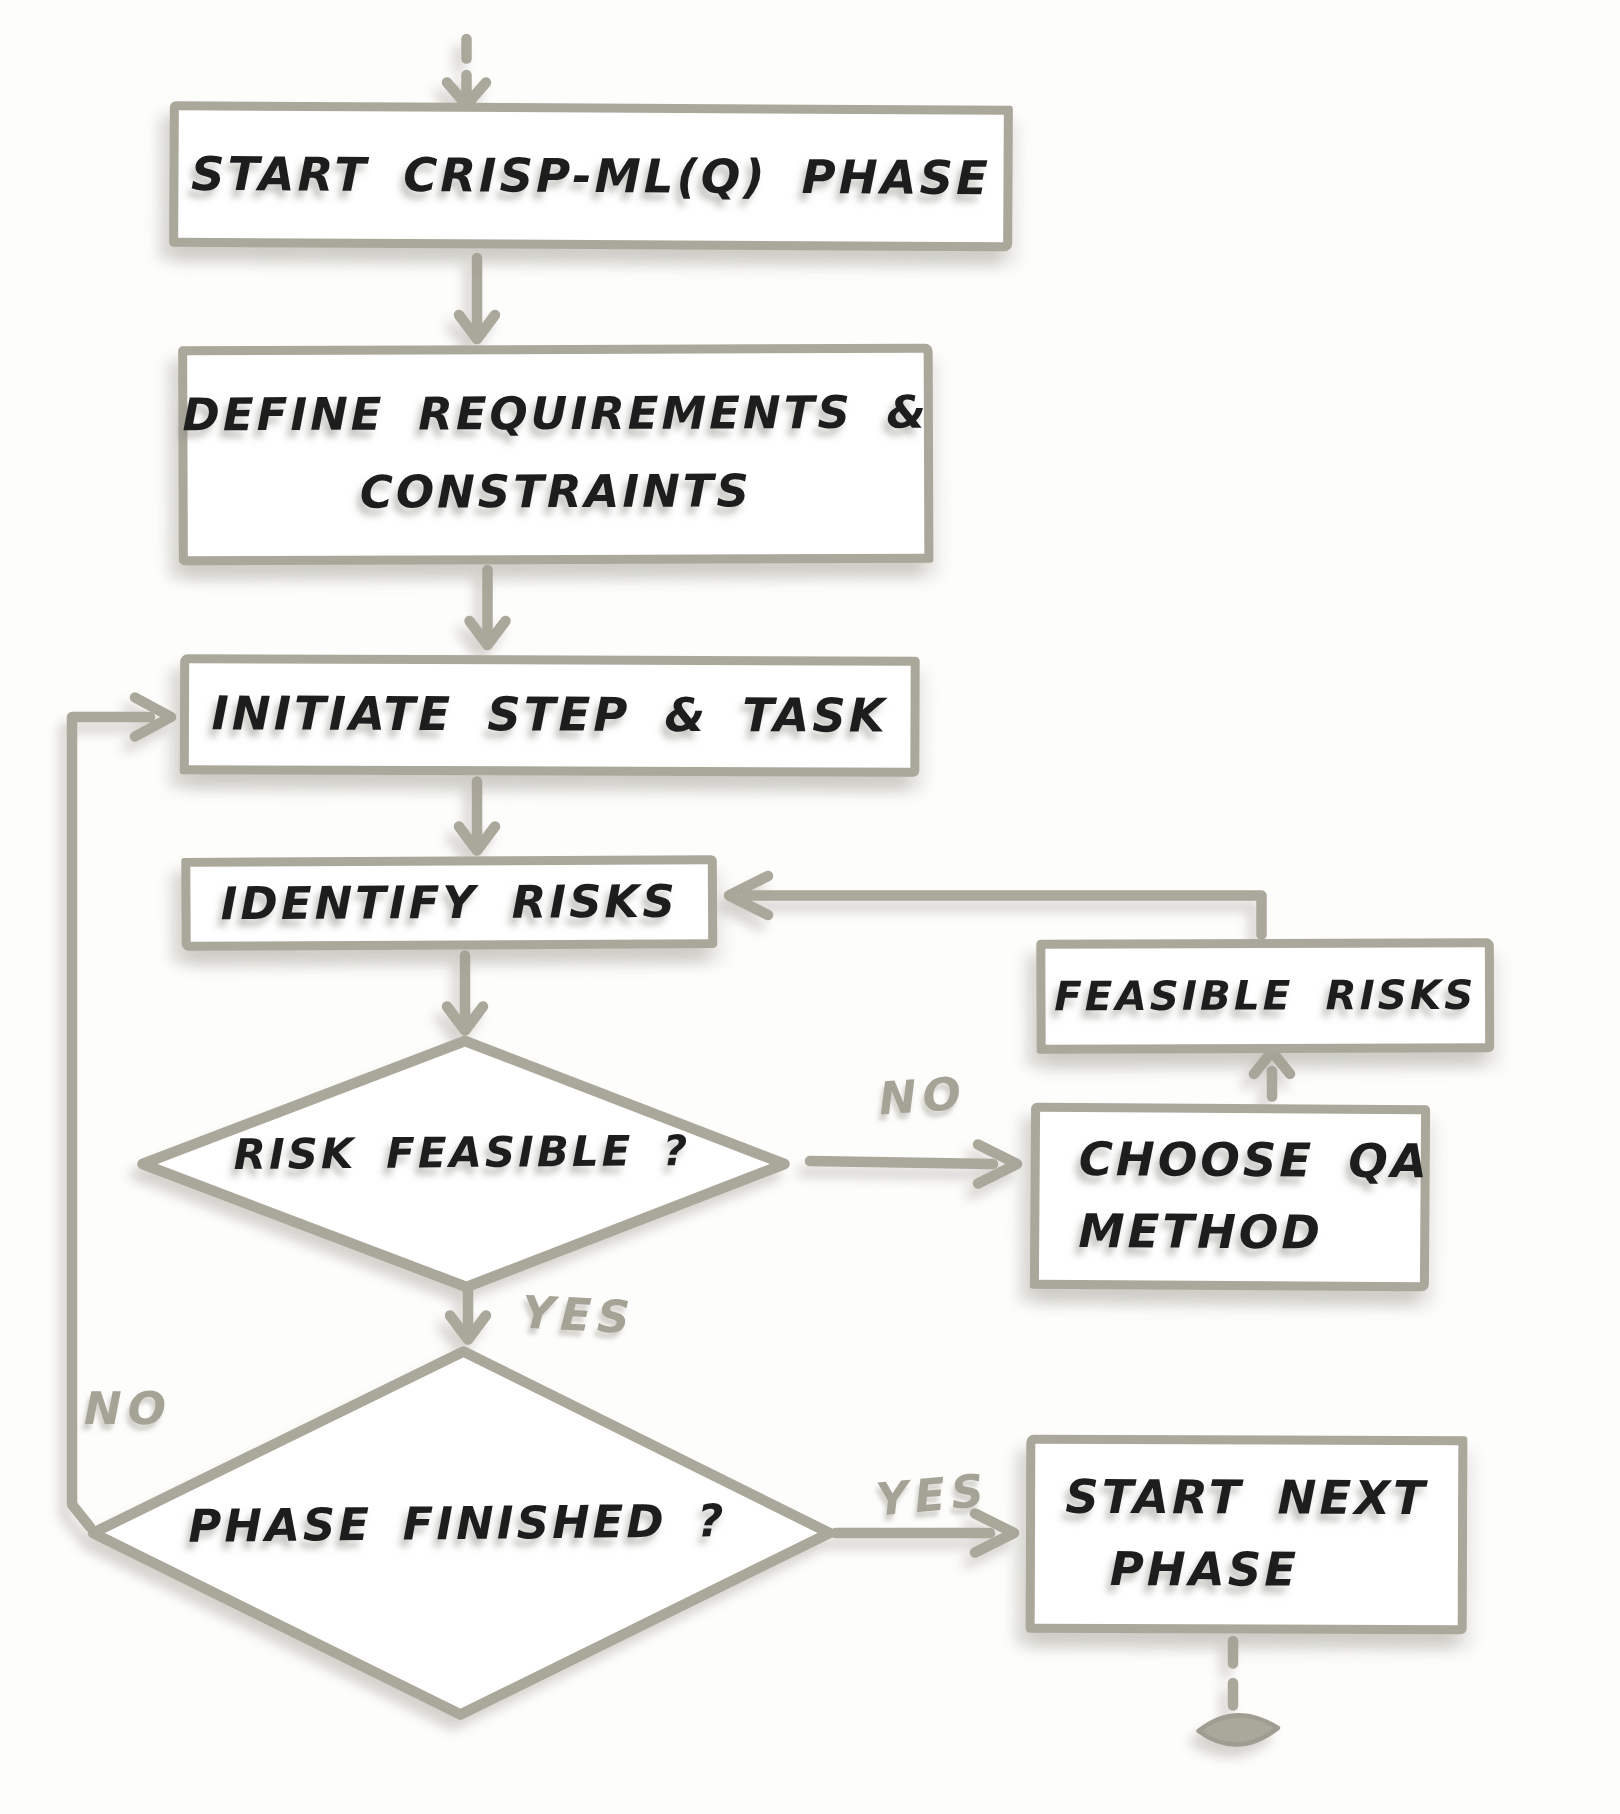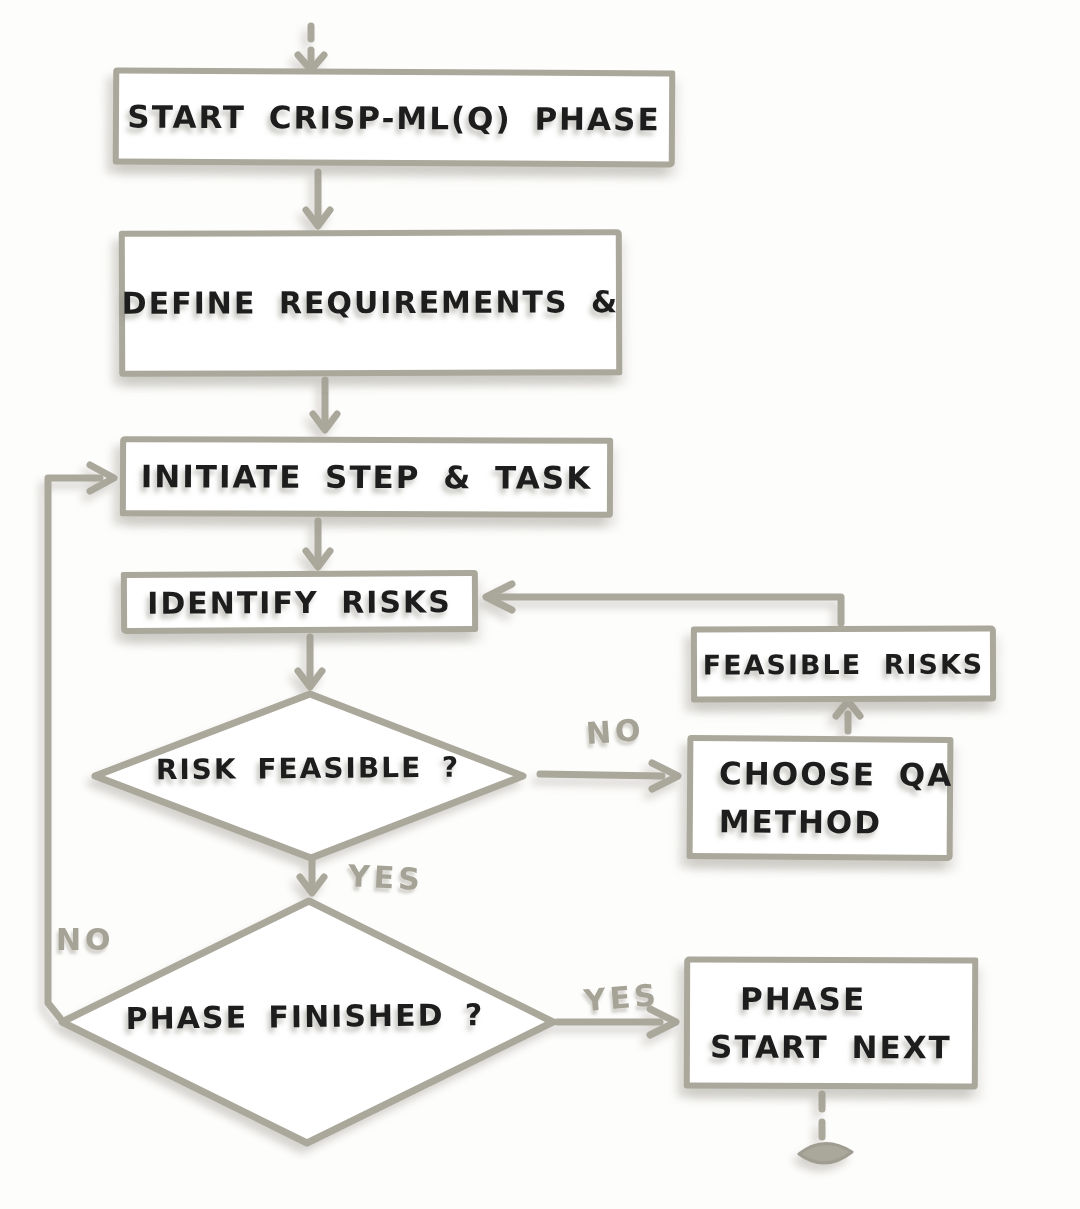--- a/index.html
+++ b/index.html
@@ -3,20 +3,21 @@
 <meta charset="utf-8">
 <style>
   html, body { margin: 0; padding: 0; background: #ffffff; }
   .canvas {
     position: relative;
     width: 1080px;
     height: 1209px;
     background: #fdfdfc;
     overflow: hidden;
     font-family: "DejaVu Sans", sans-serif;
+    font-style: italic;
   }
   .wires {
     position: absolute;
     left: 0; top: 0;
     filter: drop-shadow(-5px 7px 4px rgba(163,160,150,0.45));
   }
   .node {
     position: absolute;
     box-sizing: border-box;
     background: #ffffff;
@@ -130,42 +131,43 @@
       <path d="M799 1154 Q824 1134 852 1152 Q825 1173 799 1154 Z" fill="#aaa79b" stroke="#9f9c91" stroke-width="3"></path>
     </g>
   </svg>
 
   <div class="node" style="left:113px; top:69px; width:562px; height:97px; font-size:31px; transform:rotate(0.3deg); border-radius:4px 2px 5px 3px;">
     <span class="txt">START CRISP-ML(Q) PHASE</span>
   </div>
 
   <div class="node col" style="left:119px; top:230px; width:503px; height:146px; font-size:30px; line-height:1.75; transform:rotate(-0.2deg); border-radius:3px 5px 2px 4px;">
     <span class="txt">DEFINE REQUIREMENTS &amp;</span>
+    <span class="txt">CONSTRAINTS</span>
   </div>
 
   <div class="node" style="left:120px; top:437px; width:493px; height:80px; font-size:31px; transform:rotate(0.2deg); border-radius:5px 3px 4px 2px;">
     <span class="txt">INITIATE STEP &amp; TASK</span>
   </div>
 
   <div class="node" style="left:121px; top:571px; width:357px; height:62px; font-size:30px; transform:rotate(-0.3deg); border-radius:2px 4px 3px 5px;">
     <span class="txt">IDENTIFY RISKS</span>
   </div>
 
   <div class="node col" style="left:687px; top:736px; width:266px; height:124px; font-size:31px; line-height:1.55; align-items:flex-start; padding-left:26px; text-align:left; transform:rotate(0.4deg); border-radius:4px 3px 5px 2px;">
     <span class="txt">CHOOSE QA</span>
     <span class="txt">METHOD</span>
   </div>
 
   <div class="node" style="left:691px; top:626px; width:305px; height:76px; font-size:27px; transform:rotate(-0.2deg); border-radius:3px 5px 4px 2px;">
     <span class="txt">FEASIBLE RISKS</span>
   </div>
 
   <div class="node col" style="left:684px; top:957px; width:294px; height:132px; font-size:31px; line-height:1.55; transform:rotate(0.2deg); border-radius:5px 2px 4px 3px;">
+    <span class="txt">START NEXT</span>
     <span class="txt" style="transform:translateX(-28px);">PHASE</span>
-    <span class="txt">START NEXT</span>
   </div>
 
   <div class="dtext" style="left:140px; top:752px; width:336px; font-size:28px; transform:rotate(-0.5deg);">RISK FEASIBLE ?</div>
 
   <div class="dtext" style="left:120px; top:999px; width:370px; font-size:30px; transform:rotate(-0.6deg);">PHASE FINISHED ?</div>
 
   <div class="elabel" style="left:586px; top:714px; font-size:30px; transform:rotate(-4deg);">NO</div>
 
   <div class="elabel" style="left:348px; top:860px; font-size:30px; transform:rotate(3deg);">YES</div>
 

